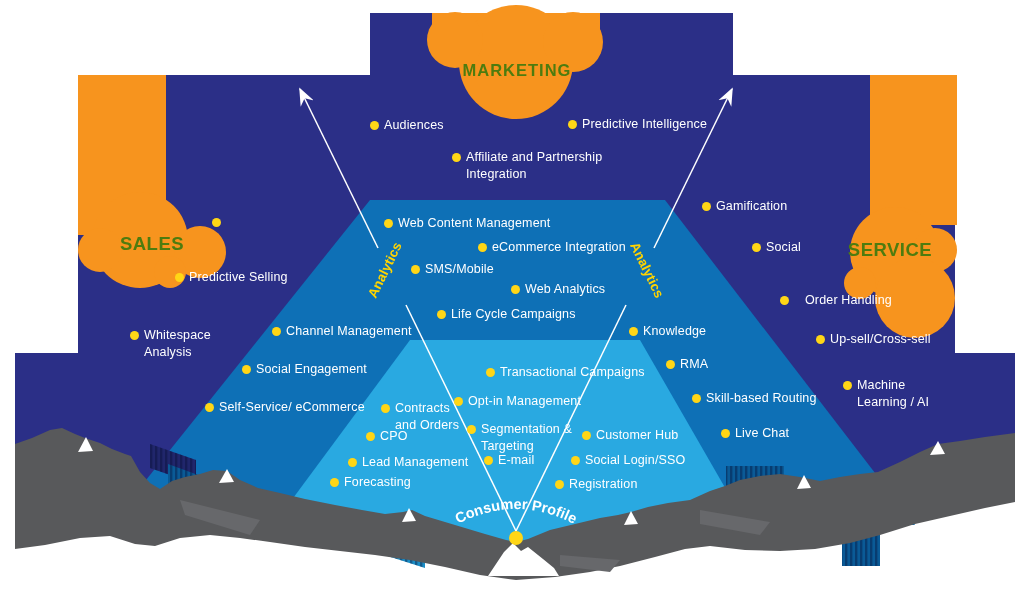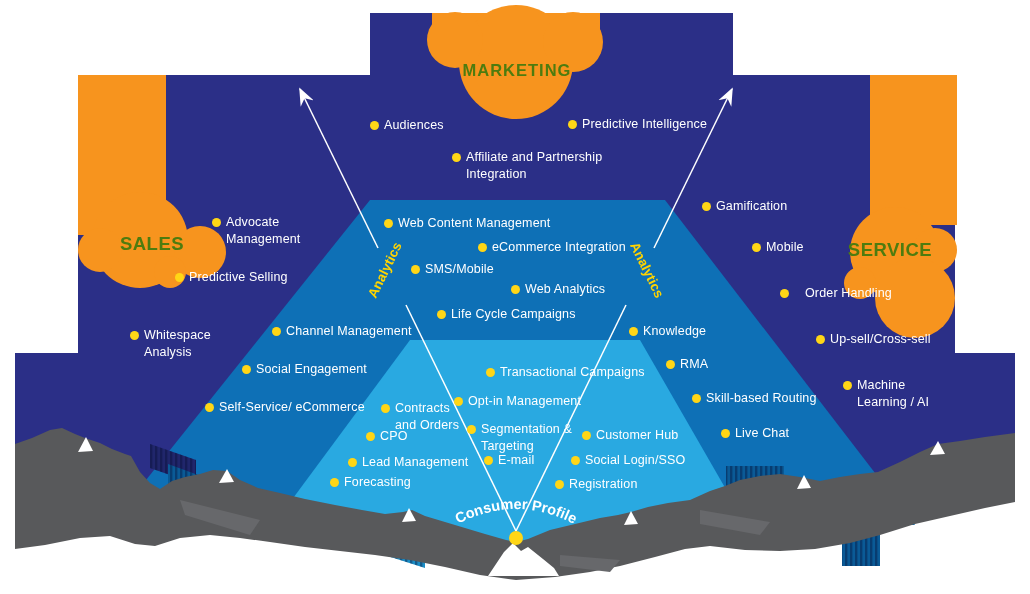--- a/index.html
+++ b/index.html
@@ -154,22 +154,20 @@
       <div class="item" style="left: 511px; top: 281px;">
         <span class="bullet"></span>
         <span class="lbl">Web Analytics</span>
       </div>
       <div class="item" style="left: 437px; top: 306px;">
         <span class="bullet"></span>
         <span class="lbl">Life Cycle Campaigns</span>
       </div>
       <div class="item" style="left: 212px; top: 214px;">
         <span class="bullet"></span>
-        <span class="lbl">Advocate
-Management</span>
       </div>
       <div class="item" style="left: 175px; top: 269px;">
         <span class="bullet"></span>
         <span class="lbl">Predictive Selling</span>
       </div>
       <div class="item" style="left: 130px; top: 327px;">
         <span class="bullet"></span>
         <span class="lbl">Whitespace
 Analysis</span>
       </div>
@@ -246,23 +244,23 @@
       <div class="item" style="left: 721px; top: 425px;">
         <span class="bullet"></span>
         <span class="lbl">Live Chat</span>
       </div>
       <div class="item" style="left: 702px; top: 198px;">
         <span class="bullet"></span>
         <span class="lbl">Gamification</span>
       </div>
       <div class="item" style="left: 752px; top: 239px;">
         <span class="bullet"></span>
-        <span class="lbl">Mobile</span>
-      </div>
-      <div class="item" style="left: 780px; top: 285px; gap: 16px;">
+        <span class="lbl">Social</span>
+      </div>
+      <div class="item" style="left: 780px; top: 292px; gap: 16px;">
         <span class="bullet"></span>
         <span class="lbl">Order Handling</span>
       </div>
       <div class="item" style="left: 816px; top: 331px;">
         <span class="bullet"></span>
         <span class="lbl">Up-sell/Cross-sell</span>
       </div>
       <div class="item" style="left: 843px; top: 377px;">
         <span class="bullet"></span>
         <span class="lbl">Machine

